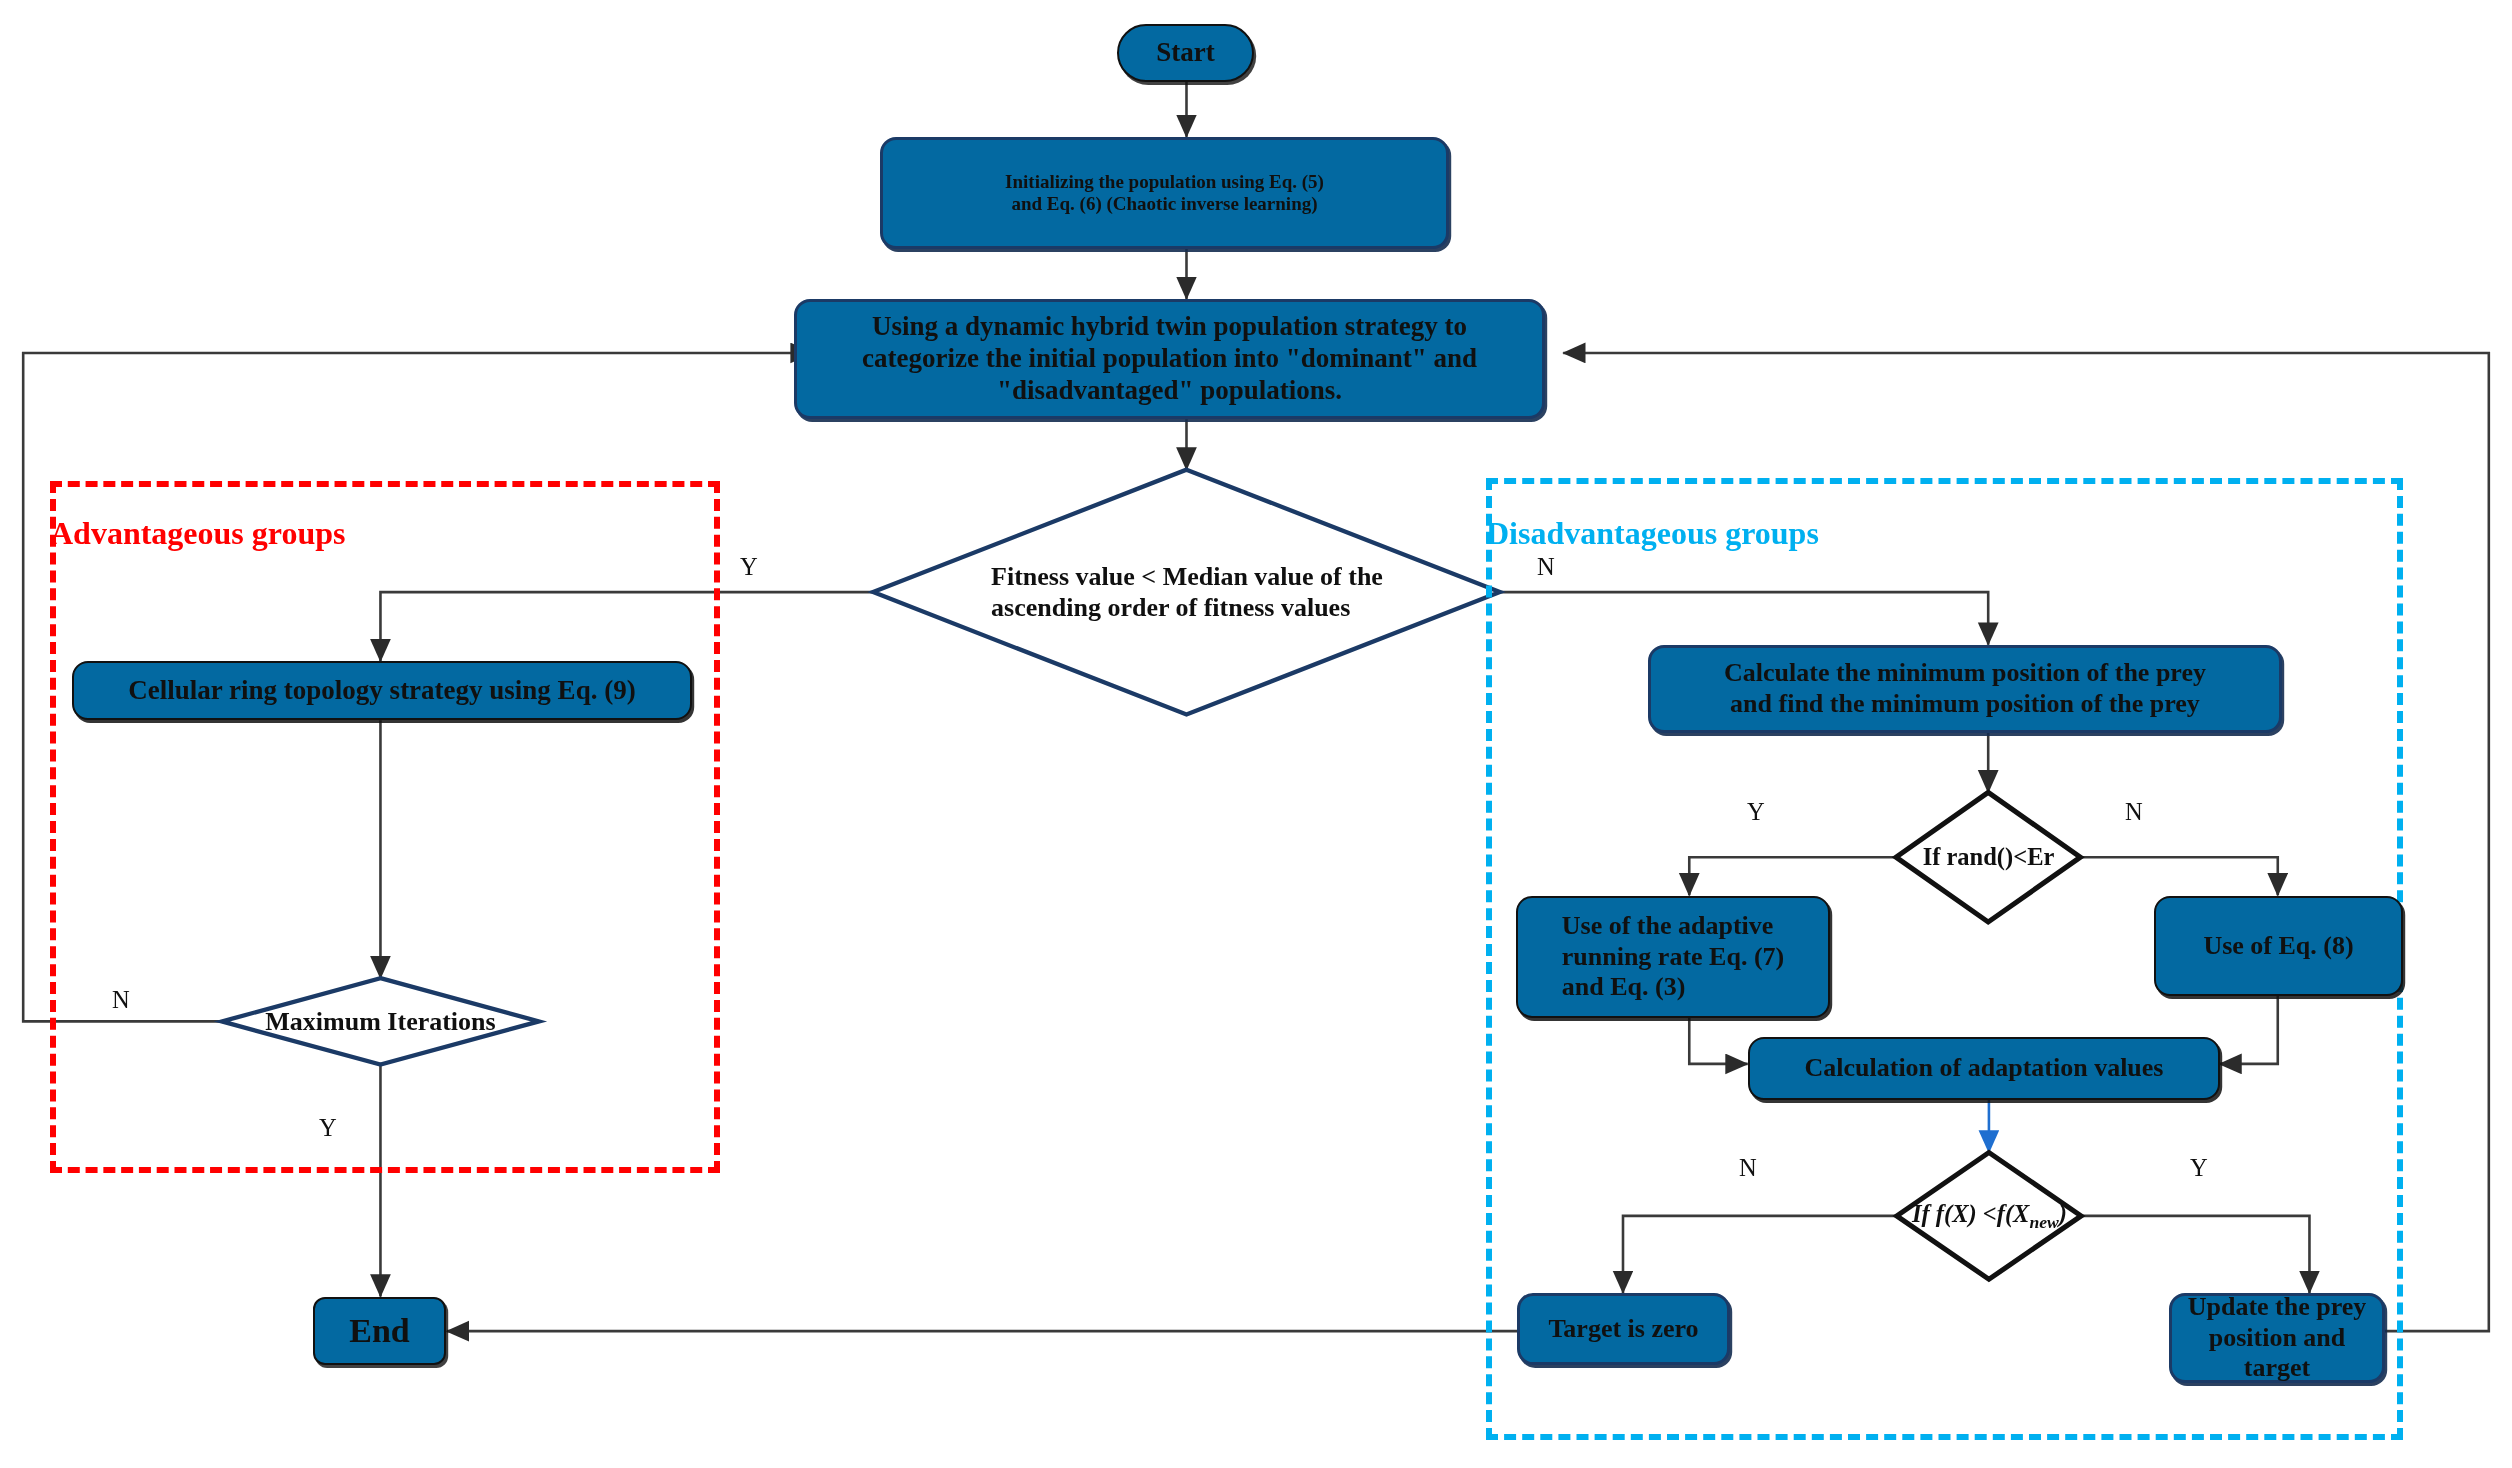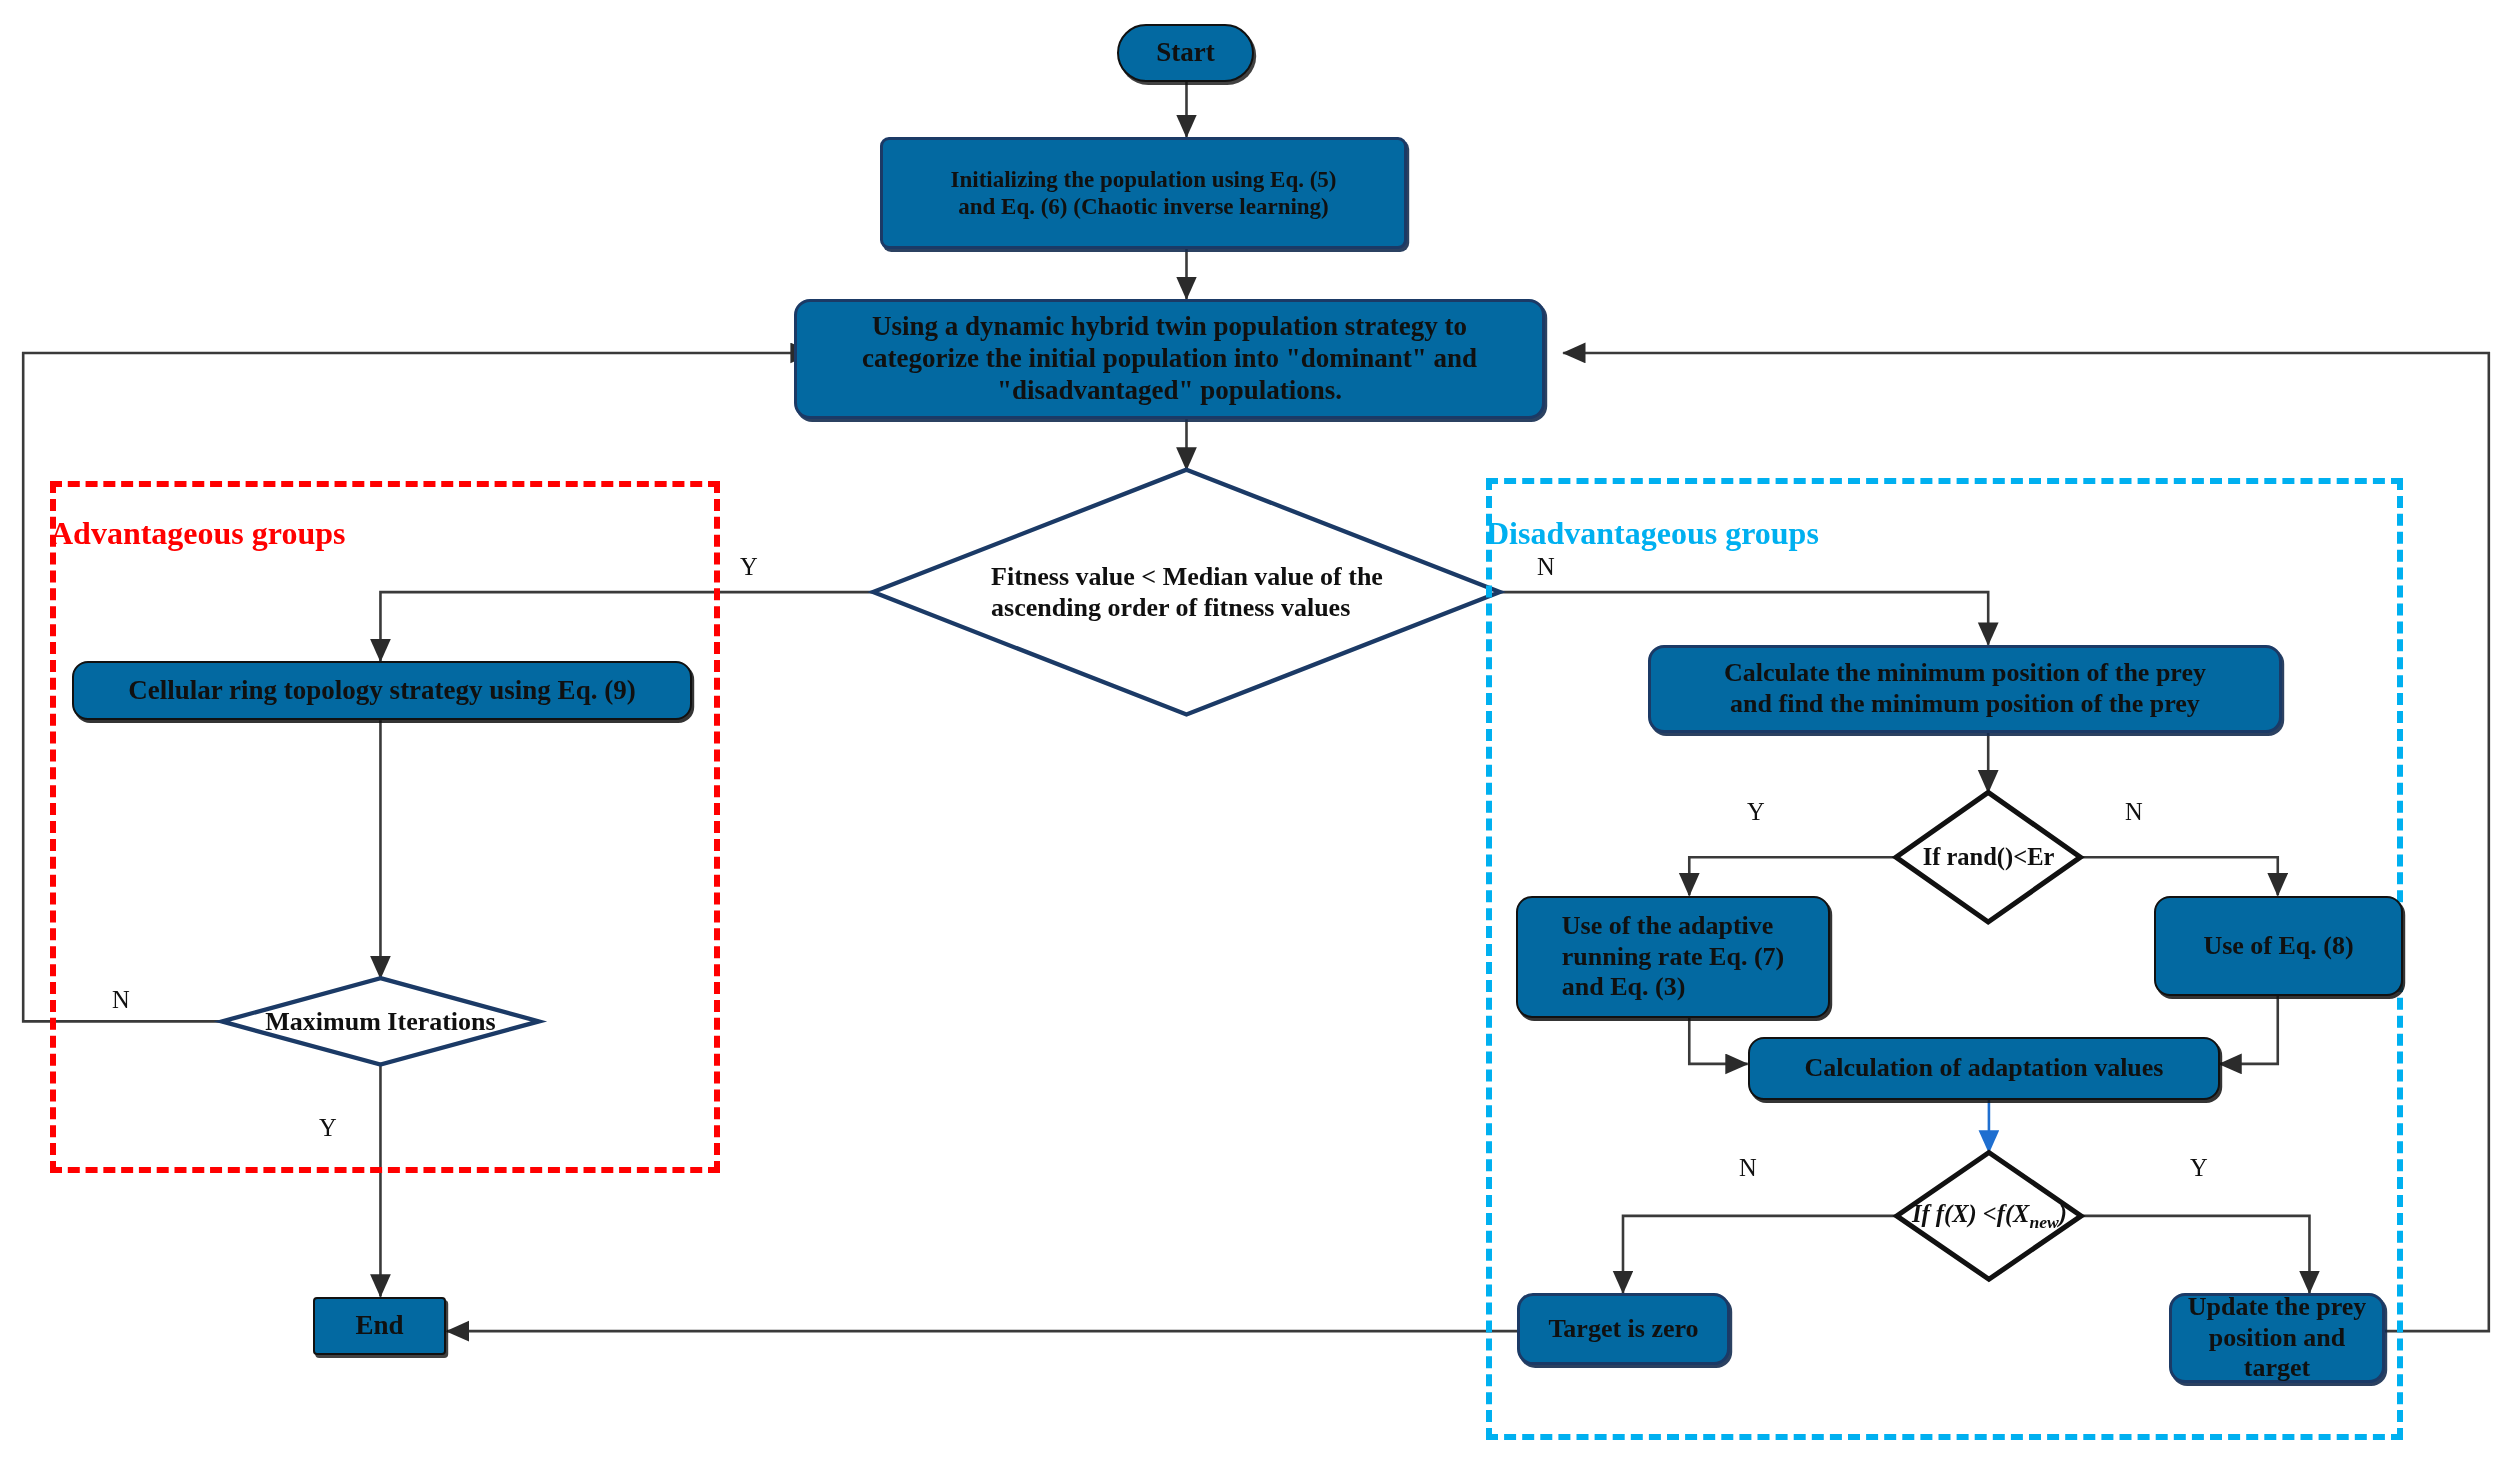--- a/index.html
+++ b/index.html
@@ -91,21 +91,21 @@
   </svg>
 
   <div class="dashbox" style="left:50px;top:481px;width:670px;height:692px;border:6.5px dashed #ff0000;"></div>
   <div class="grp-title" style="left:50px;top:515px;width:670px;color:#ff0000;font-size:32px;">Advantageous groups</div>
 
   <div class="dashbox" style="left:1486px;top:478px;width:917px;height:962px;border:6.5px dashed #00b0f0;"></div>
   <div class="grp-title" style="left:1486px;top:515px;width:917px;color:#00b0f0;font-size:32px;">Disadvantageous groups</div>
 
   <div class="node rnd-black-sm" style="left:1117px;top:24px;width:137px;height:58px;font-size:27px;border-radius:29px;">Start</div>
 
-  <div class="node rnd-navy" style="left:880px;top:137px;width:527px;height:112px;font-size:23px;padding:0 13px;border-radius:9px;">
+  <div class="node rnd-navy" style="left:880px;top:137px;width:569px;height:112px;font-size:19px;padding:0 13px;">
     <div>
       <span>Initializing the population using Eq. (5)</span><br>
       <span>and Eq. (6) (Chaotic inverse learning)</span>
     </div>
   </div>
 
   <div class="node rnd-navy" style="left:794px;top:299px;width:751px;height:120px;font-size:27px;padding:0 16px;">
     <div>
       <span>Using a dynamic hybrid twin population strategy to</span><br>
       <span>categorize the initial population into "dominant" and</span><br>
@@ -117,21 +117,21 @@
     <div>
       <span>Fitness value &lt; Median value of the</span><br>
       <span>ascending order of fitness values</span>
     </div>
   </div>
 
   <div class="node rnd-black" style="left:72px;top:661px;width:620px;height:59px;font-size:27px;padding:0 11.5px;">Cellular ring topology strategy using Eq. (9)</div>
 
   <div class="diamond-label" style="left:229px;top:1004px;width:303px;height:37px;font-size:26px;">Maximum Iterations</div>
 
-  <div class="node rnd-black-sm" style="left:313px;top:1297px;width:133px;height:58px;font-size:27px;border-radius:4px;">End</div>
+  <div class="node rnd-black-sm" style="left:313px;top:1297px;width:133px;height:68px;font-size:34px;border-radius:12px;">End</div>
 
   <div class="node rnd-navy" style="left:1648px;top:645px;width:634px;height:88px;font-size:26px;padding:0 10px;">
     <div>
       <span>Calculate the minimum position of the prey</span><br>
       <span>and find the minimum position of the prey</span>
     </div>
   </div>
 
   <div class="diamond-label" style="left:1866px;top:839px;width:245px;height:36px;font-size:24.5px;">If rand()&lt;Er</div>
 

